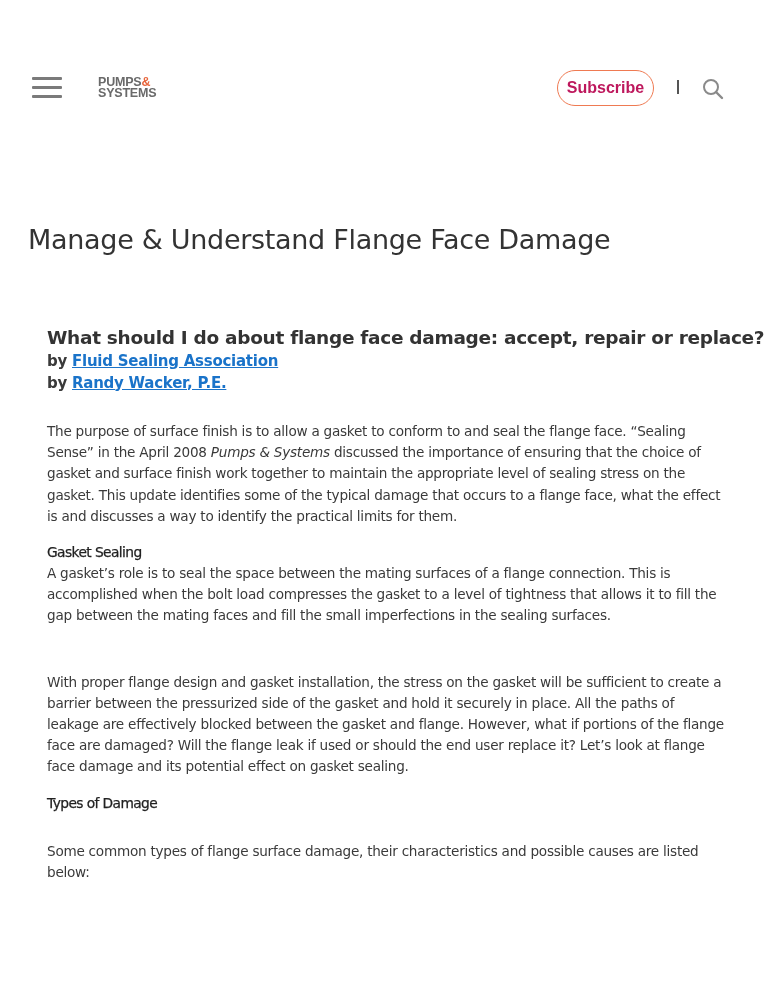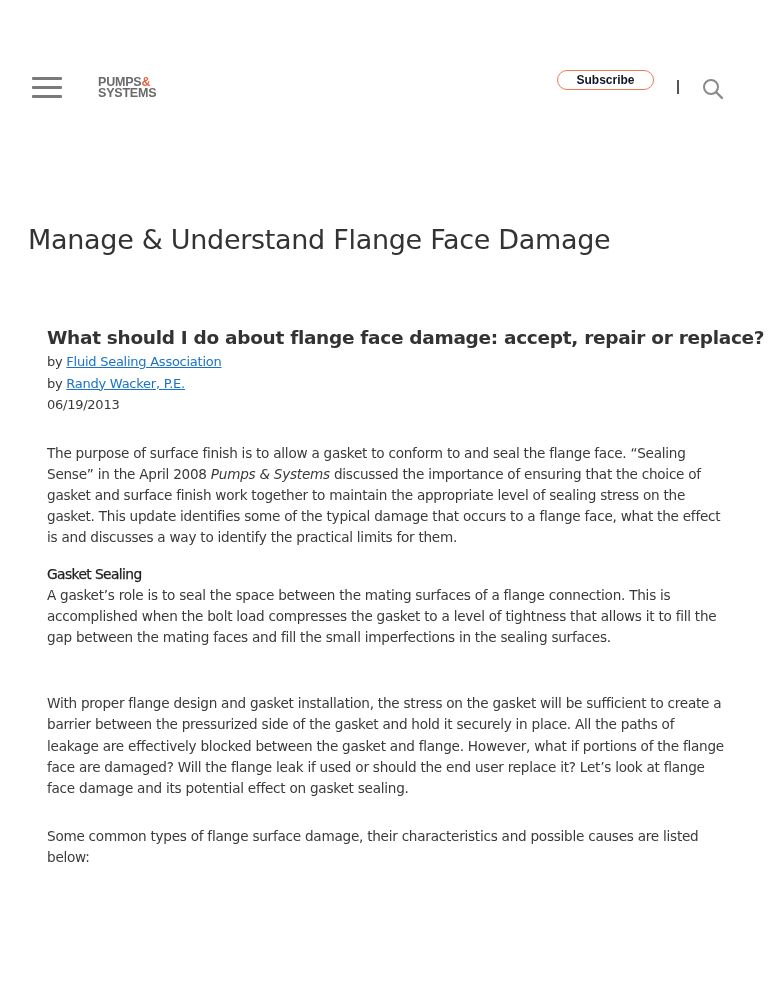--- a/index.html
+++ b/index.html
@@ -33,25 +33,25 @@
     .logo {
       position: absolute; left: 73px; top: 9px;
       font-family: "Liberation Sans", sans-serif;
       font-weight: bold; font-size: 12.5px; line-height: 11px;
       color: #6a6a6a; letter-spacing: -0.2px; margin-left: 25px;
     }
     .logo .amp { color: #e8663d; }
 
     .subscribe {
       position: absolute; left: 557px; top: 2px;
-      width: 97px; height: 20px;
+      width: 97px; height: 36px;
       border: 1.5px solid #ef7a52; border-radius: 18px;
       background: #fff;
       font-family: "Liberation Sans", sans-serif;
-      font-weight: bold; font-size: 12px; color: #0f172a;
+      font-weight: bold; font-size: 16px; color: #be185d;
       display: flex; align-items: center; justify-content: center;
       cursor: pointer;
     }
     .divider {
       position: absolute; left: 677px; top: 12px;
       width: 2px; height: 14px; background: #555;
     }
     .search-icon {
       position: absolute; left: 701px; top: 9px;
       width: 24px; height: 24px; cursor: pointer;
@@ -70,21 +70,21 @@
     .article {
       position: absolute; left: 47px; top: 325px; width: 680px;
       font-family: "DejaVu Sans", sans-serif;
       font-size: 13.6px; line-height: 21.2px; color: #3a3a3a;
       letter-spacing: -0.25px;
     }
     .subtitle {
       font-size: 18.5px; line-height: 26px; color: #333;
       letter-spacing: -0.3px; white-space: nowrap;
     }
-    .byline, .date { font-size: 13px; line-height: 21.5px; }
+    .byline, .date { font-size: 15px; line-height: 21.5px; font-weight: bold; }
     .byline a { color: #1a73c9; text-decoration: underline; cursor: pointer; }
     .source { margin-top: 11px; }
     .p { margin-top: 27px; }
     .section-heading {
       margin-top: 15px; font-weight: normal; color: #222;
       font-size: 13.8px; line-height: 21px; letter-spacing: -0.6px;
       -webkit-text-stroke: 0.25px #222;
     }
     .section-heading + .body { margin-top: 0; }
     .gap-big { margin-top: 45px; }
@@ -123,24 +123,24 @@
 
   <article class="article">
     <h2 class="subtitle">What should I do about flange face damage: accept, repair or replace?</h2>
 
     <div class="byline">
       <span>by </span><a>Fluid Sealing Association</a>
     </div>
     <div class="byline">
       <span>by </span><a>Randy Wacker, P.E.</a>
     </div>
-    <div class="date">06/19/2013</div>
 
 
     <p class="p"><span>The purpose of surface finish is to allow a gasket to conform to and seal the flange face. “Sealing Sense” in the April 2008 </span><em>Pumps &amp; Systems</em><span> discussed the importance of ensuring that the choice of gasket and surface finish work together to maintain the appropriate level of sealing stress on the gasket. This update identifies some of the typical damage that occurs to a flange face, what the effect is and discusses a way to identify the practical limits for them.</span></p>
 
     <h3 class="section-heading">Gasket Sealing</h3>
     <p class="body">A gasket’s role is to seal the space between the mating surfaces of a flange connection. This is accomplished when the bolt load compresses the gasket to a level of tightness that allows it to fill the gap between the mating faces and fill the small imperfections in the sealing surfaces.</p>
     <p class="gap-big">With proper flange design and gasket installation, the stress on the gasket will be sufficient to create a barrier between the pressurized side of the gasket and hold it securely in place. All the paths of leakage are effectively blocked between the gasket and flange. However, what if portions of the flange face are damaged? Will the flange leak if used or should the end user replace it? Let’s look at flange face damage and its potential effect on gasket sealing.</p>
 
+    <h3 class="section-heading">Types of Damage</h3>
     <p class="p">Some common types of flange surface damage, their characteristics and possible causes are listed below:</p>
   </article>
 </div>
 
 </body></html>

